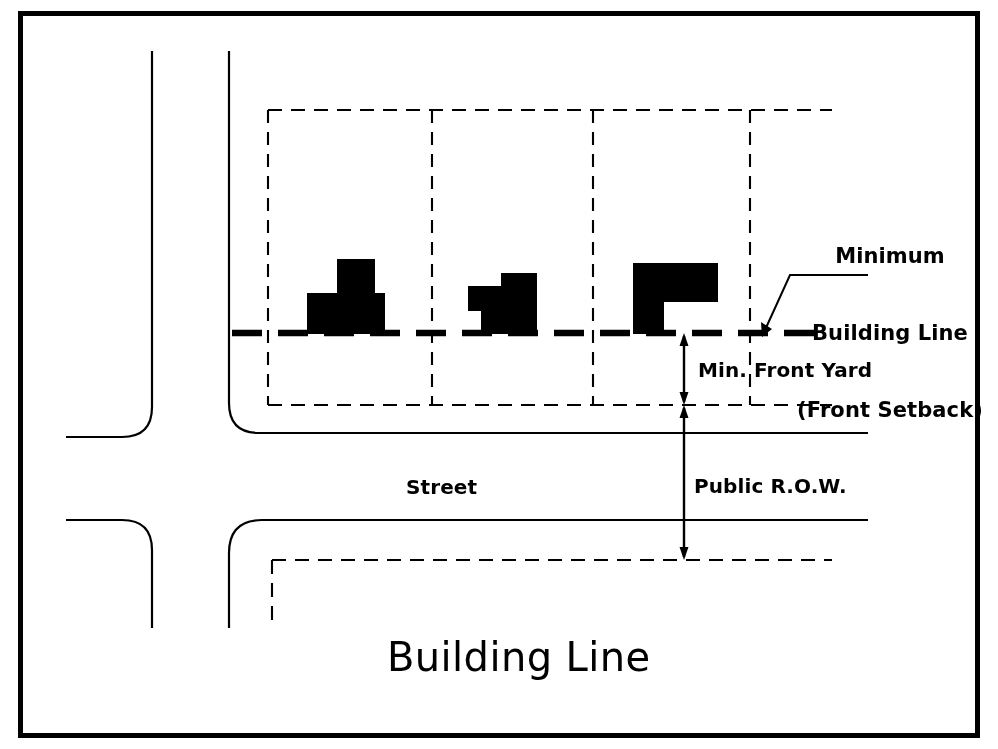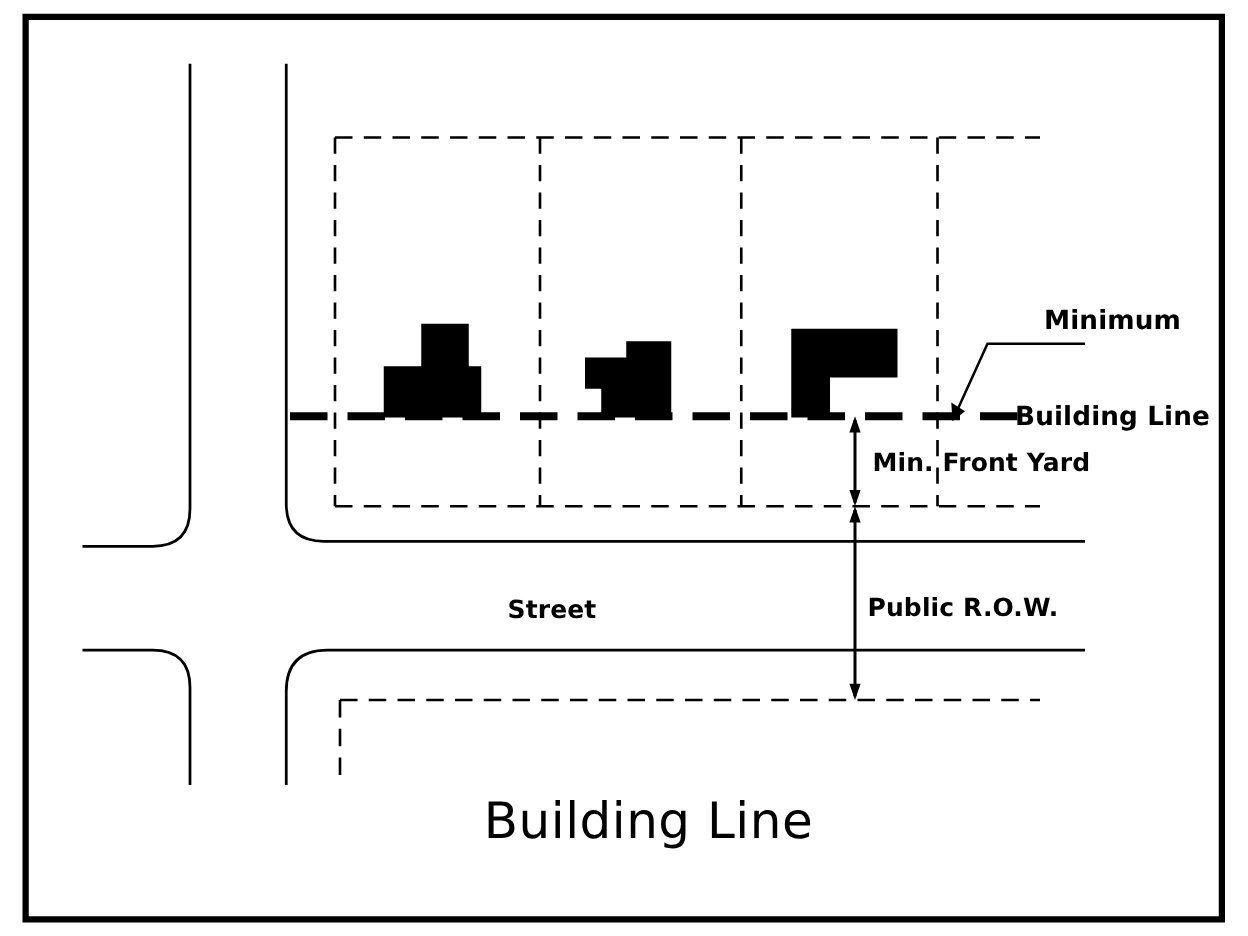--- a/index.html
+++ b/index.html
@@ -156,20 +156,21 @@
     <polygon class="dim-arrow" points="684,560 679.5,547 688.5,547"></polygon>
 
     <path class="leader" d="M 868 275 L 790 275 L 765 330"></path>
     <polygon class="leader-head" points="762,337 761,322 772,329"></polygon>
 
   </svg>
 
   <div class="label label-callout" style="left:790px; top:193px; width:200px;">
     <div>Minimum</div>
     <div>Building Line</div>
+    <div>(Front Setback)</div>
   </div>
 
   <div class="label label-dim" style="left:698px; top:358px;">Min. Front Yard</div>
 
   <div class="label label-dim" style="left:694px; top:474px;">Public R.O.W.</div>
 
   <div class="label label-street" style="left:386px; top:475px;">Street</div>
 
   <div class="label label-title" style="left:387px; top:633px;">Building Line</div>
 

